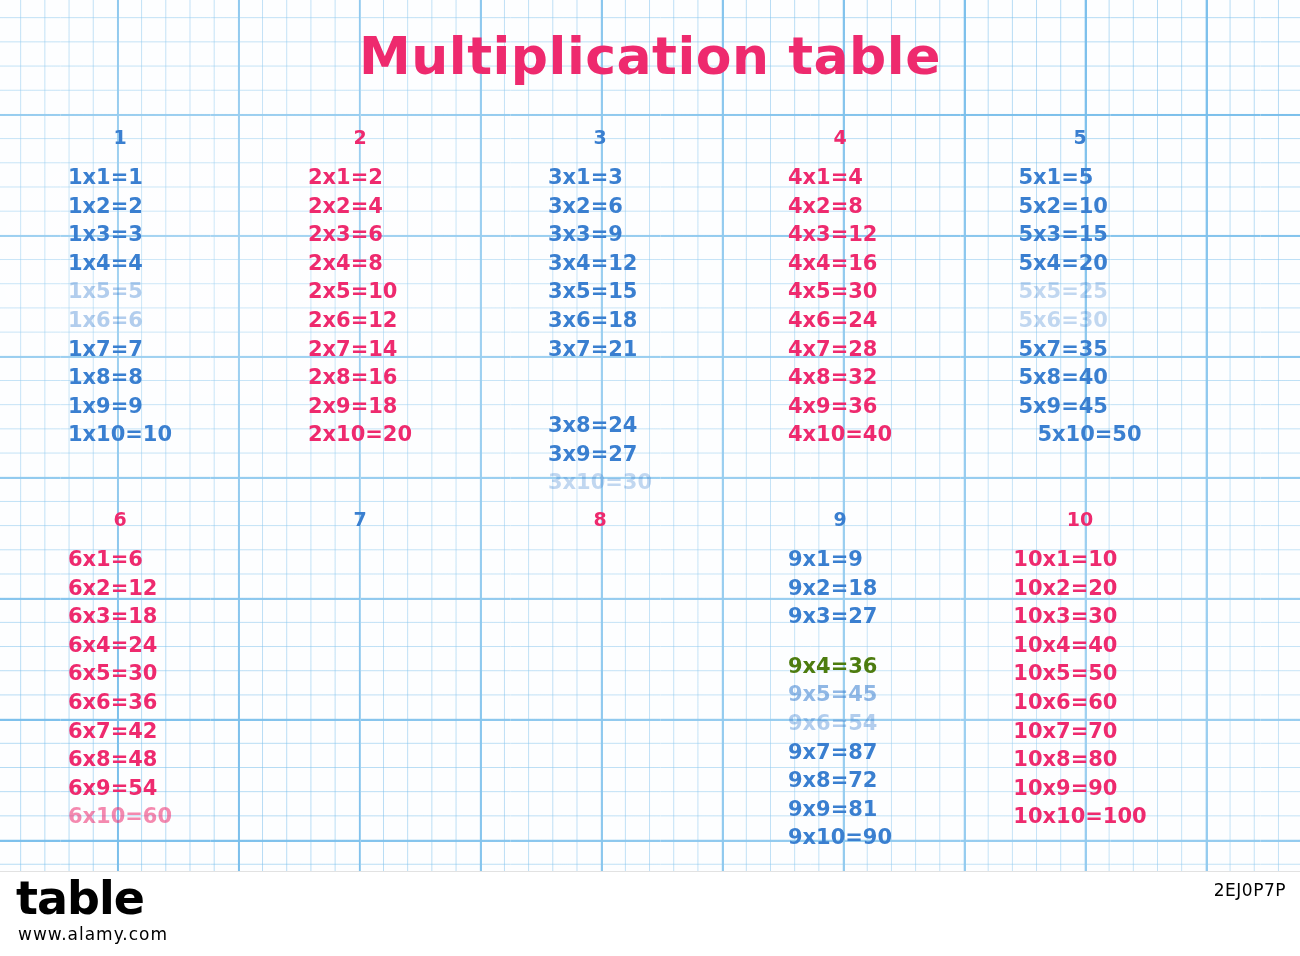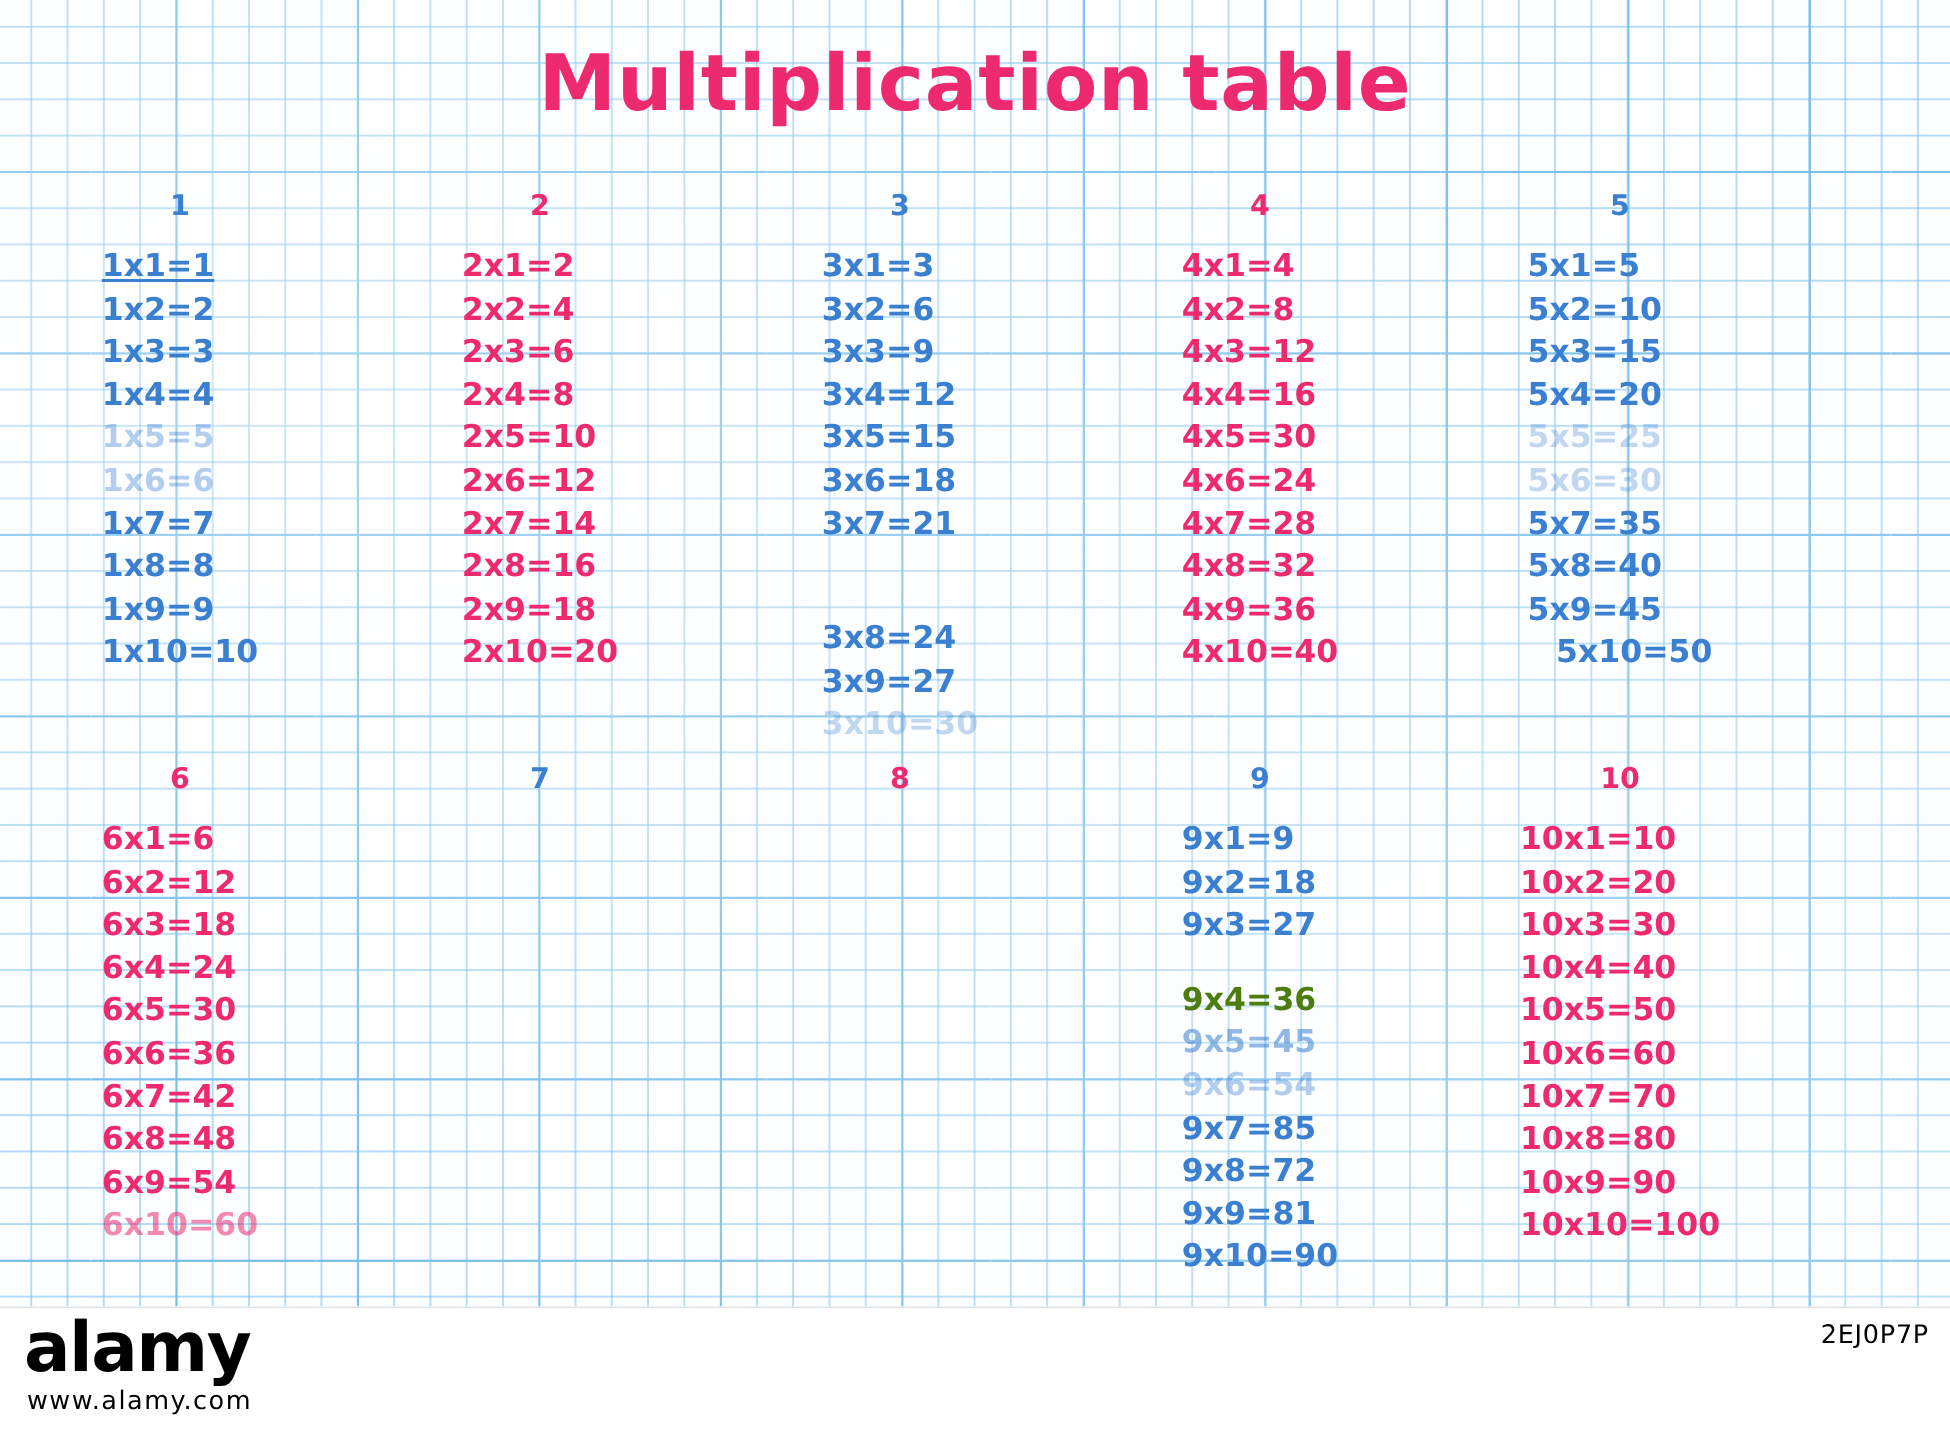--- a/index.html
+++ b/index.html
@@ -157,21 +157,21 @@
     <div class="wm-strip" style="left: 1110px; background: rgba(255, 255, 255, 0.22);"></div>
     <div class="wm-strip" style="left: 1260px; background: rgba(255, 255, 255, 0.22);"></div>
   </div>
 
 <div id="title">Multiplication table</div>
 
 <div class="block-row" id="row-1">
     <div class="table-block">
       <div class="table-head" style="color: rgb(58, 127, 208);">1</div>
       <div class="line-list">
-        <div class="line" style="color: rgb(58, 127, 208); text-decoration: underline;">1x1=1</div>
+        <div class="line" style="color: rgb(58, 127, 208);">1x1=1</div>
         <div class="line" style="color: rgb(58, 127, 208);">1x2=2</div>
         <div class="line" style="color: rgb(58, 127, 208);">1x3=3</div>
         <div class="line" style="color: rgb(58, 127, 208);">1x4=4</div>
         <div class="line fade-2" style="color: rgb(58, 127, 208);">1x5=5</div>
         <div class="line fade-2" style="color: rgb(58, 127, 208);">1x6=6</div>
         <div class="line" style="color: rgb(58, 127, 208);">1x7=7</div>
         <div class="line" style="color: rgb(58, 127, 208);">1x8=8</div>
         <div class="line" style="color: rgb(58, 127, 208);">1x9=9</div>
         <div class="line" style="color: rgb(58, 127, 208);">1x10=10</div>
       </div>
@@ -261,21 +261,21 @@
     </div>
     <div class="table-block">
       <div class="table-head" style="color: rgb(58, 127, 208);">9</div>
       <div class="line-list">
         <div class="line" style="color: rgb(58, 127, 208);">9x1=9</div>
         <div class="line" style="color: rgb(58, 127, 208);">9x2=18</div>
         <div class="line" style="color: rgb(58, 127, 208);">9x3=27</div>
         <div class="line" style="color: #4d7c0f; margin-top: 21px;">9x4=36</div>
         <div class="line fade-1" style="color: rgb(58, 127, 208);">9x5=45</div>
         <div class="line fade-2" style="color: rgb(58, 127, 208);">9x6=54</div>
-        <div class="line" style="color: rgb(58, 127, 208);">9x7=85</div>
+        <div class="line" style="color: rgb(58, 127, 208);">9x7=87</div>
         <div class="line" style="color: rgb(58, 127, 208);">9x8=72</div>
         <div class="line" style="color: rgb(58, 127, 208);">9x9=81</div>
         <div class="line" style="color: rgb(58, 127, 208);">9x10=90</div>
       </div>
     </div>
     <div class="table-block">
       <div class="table-head" style="color: rgb(238, 42, 110);">10</div>
       <div class="line-list">
         <div class="line" style="color: rgb(238, 42, 110);">10x1=10</div>
         <div class="line" style="color: rgb(238, 42, 110);">10x2=20</div>
@@ -285,16 +285,16 @@
         <div class="line" style="color: rgb(238, 42, 110);">10x6=60</div>
         <div class="line" style="color: rgb(238, 42, 110);">10x7=70</div>
         <div class="line" style="color: rgb(238, 42, 110);">10x8=80</div>
         <div class="line" style="color: rgb(238, 42, 110);">10x9=90</div>
         <div class="line" style="color: rgb(238, 42, 110);">10x10=100</div>
       </div>
     </div>
   </div>
 
 <div id="bottom-bar">
-  <div id="alamy-logo">alamy</div>
+  <div id="alamy-logo">table</div>
   <div id="alamy-sub">www.alamy.com</div>
   <div id="image-id">2EJ0P7P</div>
 </div>
 
 </body></html>

